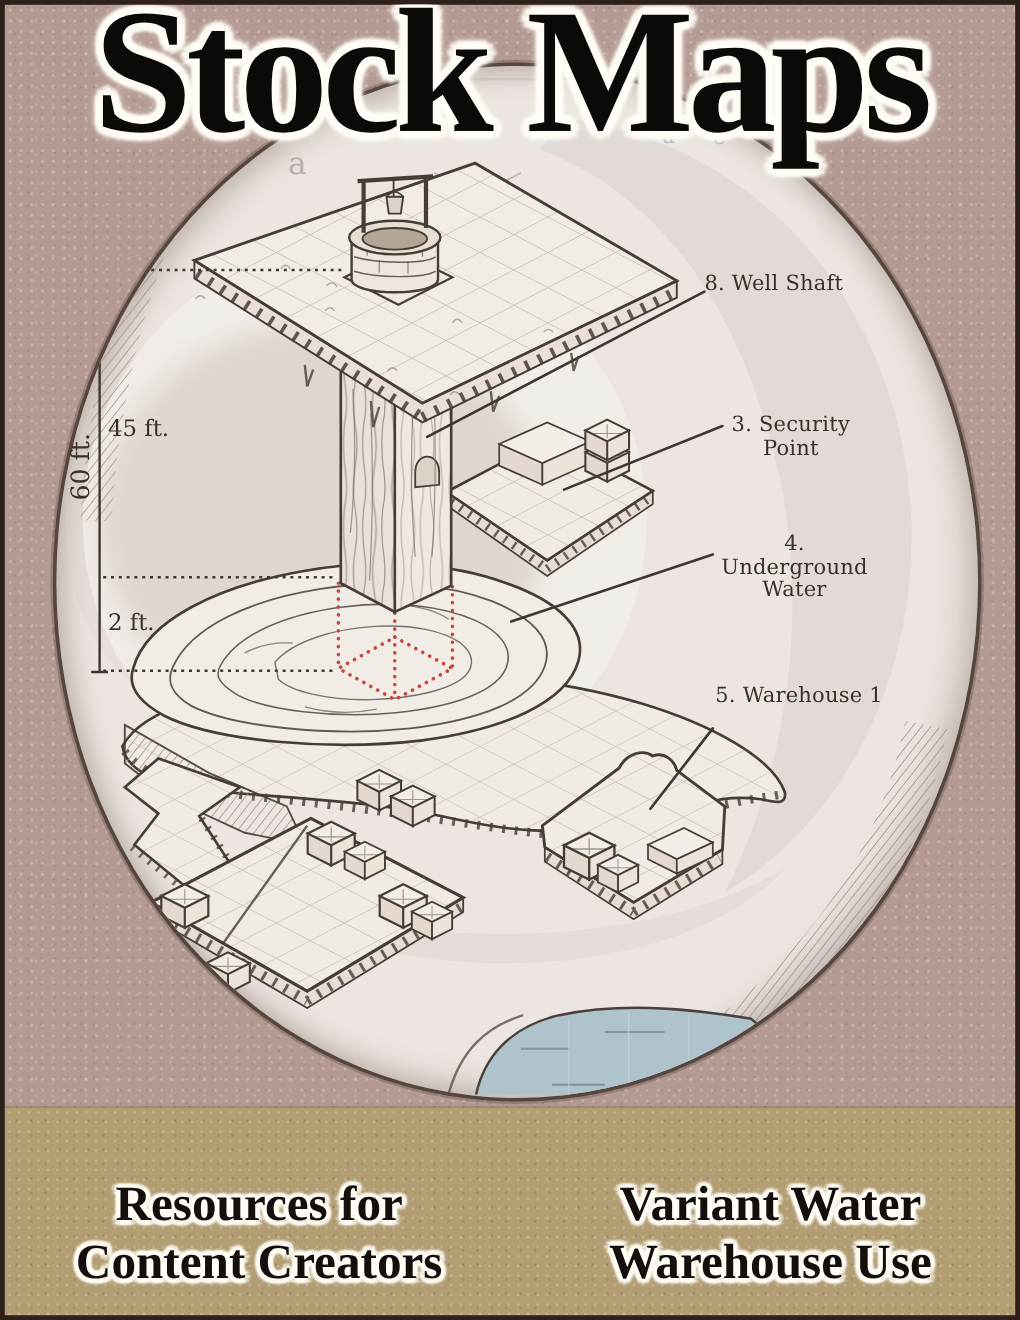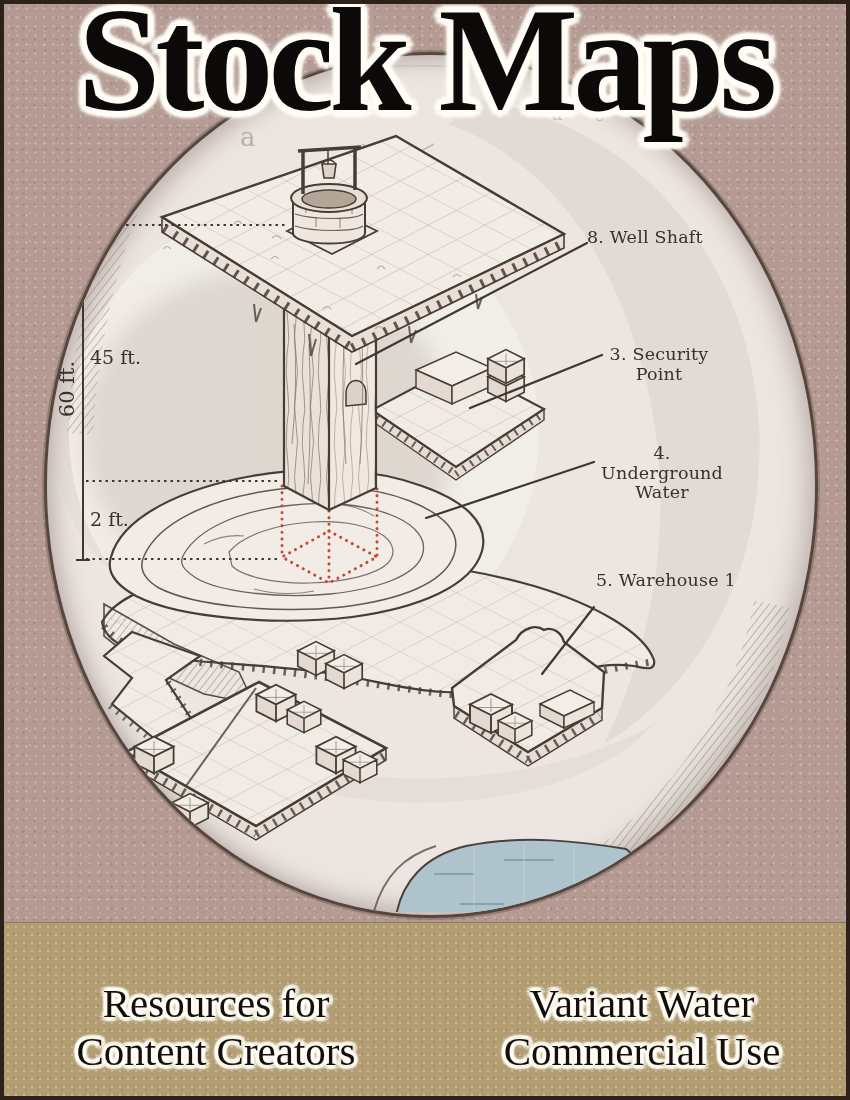--- a/index.html
+++ b/index.html
@@ -46,21 +46,21 @@
   .title-bottom{top:806px;font-size:148px;letter-spacing:-5px;line-height:1;}
   .band{
     position:absolute;left:0;right:0;top:918px;bottom:0;z-index:2;
     background-color:#b39e74;
     background-image:
       radial-gradient(rgba(255,250,235,.28) 1px, transparent 1.3px),
       radial-gradient(rgba(90,70,40,.22) 1px, transparent 1.3px);
     background-size:8px 8px,12px 12px;background-position:0 0,4px 5px;
     border-top:1px solid rgba(80,62,40,.35);
   }
-  .foot{position:absolute;z-index:3;font-weight:400;font-size:41px;line-height:1.16;color:#140f0c;text-align:center;width:400px;}
+  .foot{position:absolute;z-index:3;font-weight:700;font-size:41px;line-height:1.16;color:#140f0c;text-align:center;width:400px;}
   .foot-left{left:12px;top:976px;}
   .foot-right{left:438px;top:976px;}
 </style>
 </head>
 <body>
 
 <div class="canvas">
 
   <div class="oval">
     <svg width="768" height="860" viewBox="40 48 768 860">
@@ -264,16 +264,16 @@
 
   <div class="band"></div>
 
 
   <div class="foot foot-left halo-small">
     <div>Resources for</div>
     <div>Content Creators</div>
   </div>
   <div class="foot foot-right halo-small">
     <div>Variant Water</div>
-    <div>Commercial Use</div>
+    <div>Warehouse Use</div>
   </div>
 
 </div>
 
 </body></html>

